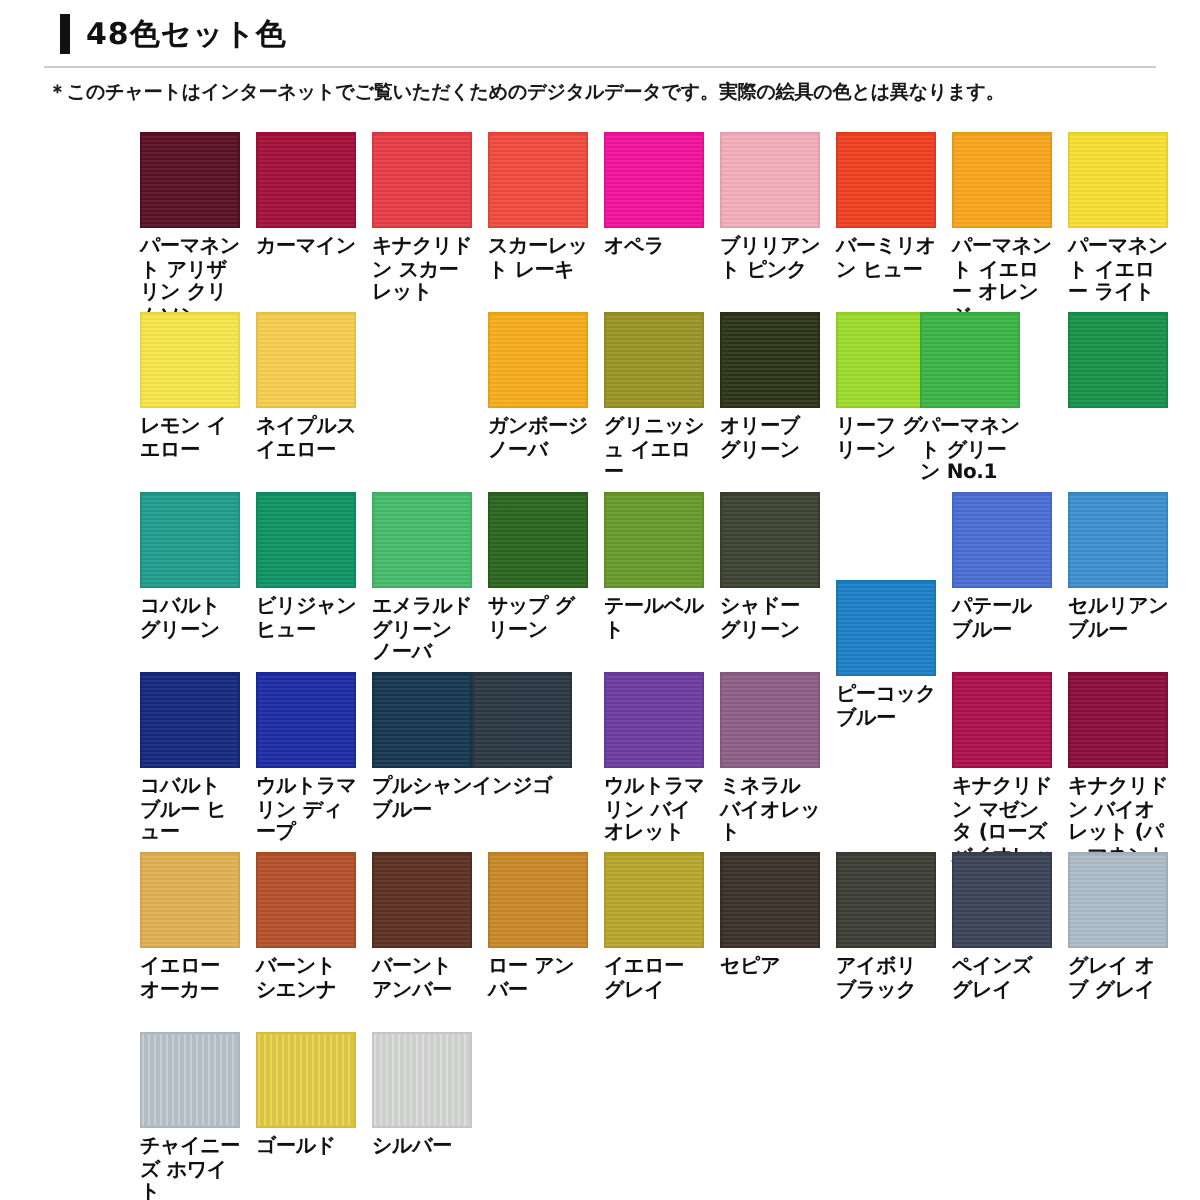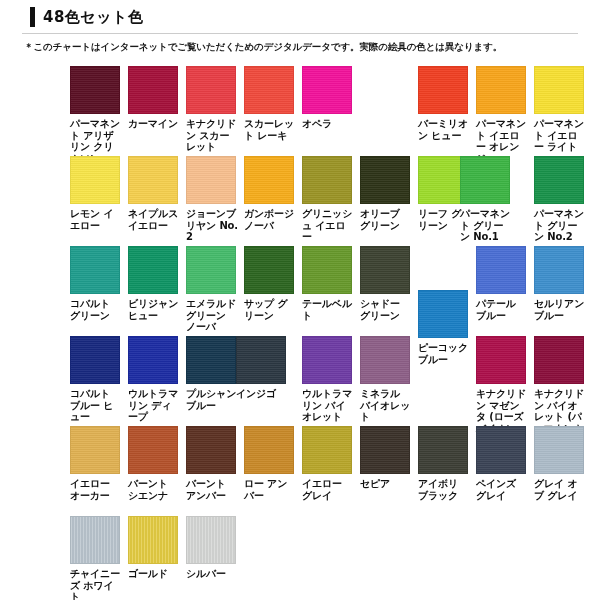--- a/index.html
+++ b/index.html
@@ -160,20 +160,24 @@
           <div class="label">キナクリドン スカーレット</div>
         </div>
         <div class="cell" style="left: 174px;">
           <div class="swatch" style="background: rgb(240, 74, 60);"></div>
           <div class="label">スカーレット レーキ</div>
         </div>
         <div class="cell" style="left: 232px;">
           <div class="swatch" style="background: rgb(242, 18, 155);"></div>
           <div class="label">オペラ</div>
         </div>
+        <div class="cell" style="left: 290px;">
+          <div class="swatch" style="background: rgb(245, 174, 188);"></div>
+          <div class="label">ブリリアント ピンク</div>
+        </div>
         <div class="cell" style="left: 348px;">
           <div class="swatch" style="background: rgb(240, 63, 34);"></div>
           <div class="label">バーミリオン ヒュー</div>
         </div>
         <div class="cell" style="left: 464px;">
           <div class="swatch" style="background: rgb(247, 224, 50);"></div>
           <div class="label">パーマネント イエロー ライト</div>
         </div>
         <div class="cell" style="left: 406px;">
           <div class="swatch" style="background: rgb(248, 165, 27);"></div>
@@ -182,24 +186,20 @@
       </div>
       <div class="row">
         <div class="cell" style="left: 0px;">
           <div class="swatch" style="background: rgb(247, 229, 73);"></div>
           <div class="label">レモン イエロー</div>
         </div>
         <div class="cell" style="left: 58px;">
           <div class="swatch" style="background: rgb(245, 207, 78);"></div>
           <div class="label">ネイプルス イエロー</div>
         </div>
-        <div class="cell" style="left: 116px;">
-          <div class="swatch" style="background: rgb(247, 191, 142);"></div>
-          <div class="label">ジョーンブリヤン No.2</div>
-        </div>
         <div class="cell" style="left: 174px;">
           <div class="swatch" style="background: rgb(246, 173, 27);"></div>
           <div class="label">ガンボージ ノーバ</div>
         </div>
         <div class="cell" style="left: 232px;">
           <div class="swatch" style="background: rgb(155, 148, 37);"></div>
           <div class="label">グリニッシュ イエロー</div>
         </div>
         <div class="cell" style="left: 290px;">
           <div class="swatch" style="background: rgb(45, 51, 23);"></div>
@@ -208,21 +208,20 @@
         <div class="cell" style="left: 348px;">
           <div class="swatch" style="background: rgb(157, 220, 43);"></div>
           <div class="label">リーフ グリーン</div>
         </div>
         <div class="cell" style="left: 390px;">
           <div class="swatch" style="background: rgb(60, 181, 68);"></div>
           <div class="label">パーマネント グリーン No.1</div>
         </div>
         <div class="cell" style="left: 464px;">
           <div class="swatch" style="background: rgb(24, 146, 74);"></div>
-          <div class="label">パーマネント グリーン No.2</div>
         </div>
       </div>
       <div class="row">
         <div class="cell" style="left: 0px;">
           <div class="swatch" style="background: rgb(31, 157, 141);"></div>
           <div class="label">コバルト グリーン</div>
         </div>
         <div class="cell" style="left: 58px;">
           <div class="swatch" style="background: rgb(14, 148, 100);"></div>
           <div class="label">ビリジャン ヒュー</div>

